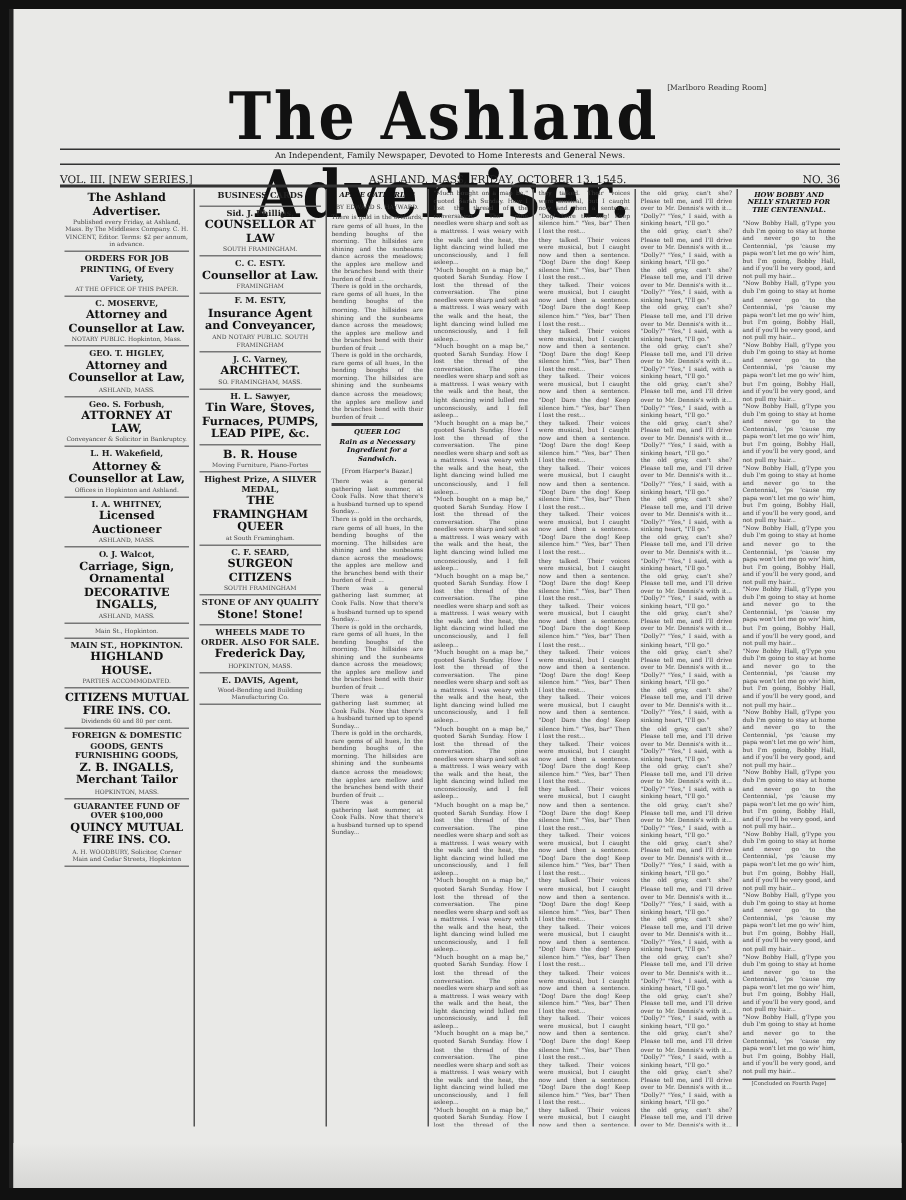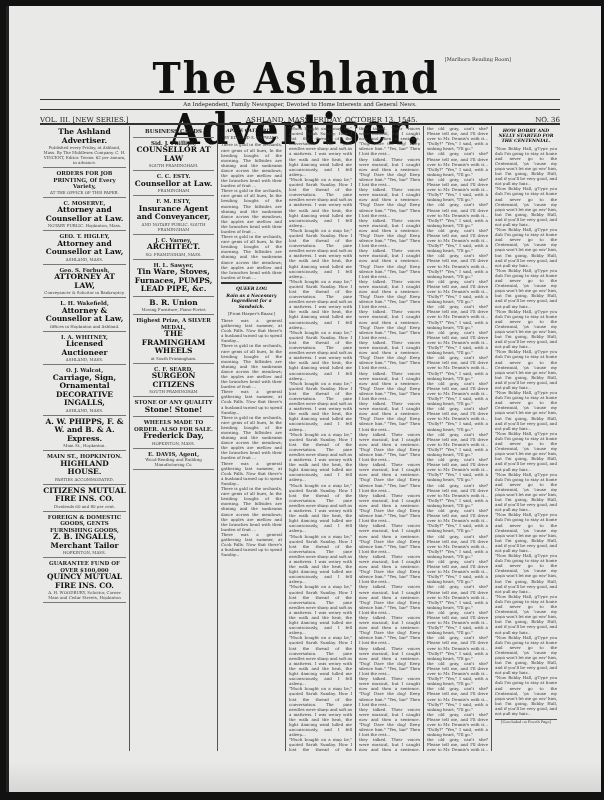--- a/index.html
+++ b/index.html
@@ -75,21 +75,20 @@
         <div class="med">I. A. WHITNEY,</div>
         <div class="big">Licensed Auctioneer</div>
         <div class="small">ASHLAND, MASS.</div>
       </div>
       <div class="ad">
         <div class="med">O. J. Walcot,</div>
         <div class="big">Carriage, Sign, Ornamental DECORATIVE INGALLS,</div>
         <div class="small">ASHLAND, MASS.</div>
       </div>
       <div class="ad">
-        <div class="big">A. W. PHIPPS, F. &amp; W. and B. &amp; A. Express.</div>
         <div class="small">Main St., Hopkinton.</div>
       </div>
       <div class="ad">
         <div class="med">MAIN ST., HOPKINTON.</div>
         <div class="big">HIGHLAND HOUSE.</div>
         <div class="small">PARTIES ACCOMMODATED.</div>
       </div>
       <div class="ad">
         <div class="big">CITIZENS MUTUAL FIRE INS. CO.</div>
         <div class="small">Dividends 60 and 80 per cent.</div>
@@ -127,26 +126,26 @@
       <div class="ad">
         <div class="med">J. C. Varney,</div>
         <div class="big">ARCHITECT.</div>
         <div class="small">SO. FRAMINGHAM, MASS.</div>
       </div>
       <div class="ad">
         <div class="med">H. L. Sawyer,</div>
         <div class="big">Tin Ware, Stoves, Furnaces, PUMPS, LEAD PIPE, &amp;c.</div>
       </div>
       <div class="ad">
-        <div class="big">B. R. Union</div>
+        <div class="big">B. R. House</div>
         <div class="small">Moving Furniture, Piano-Fortes</div>
       </div>
       <div class="ad">
         <div class="med">Highest Prize, A SILVER MEDAL,</div>
-        <div class="big">THE FRAMINGHAM WHEELS</div>
+        <div class="big">THE FRAMINGHAM QUEER</div>
         <div class="small">at South Framingham.</div>
       </div>
       <div class="ad">
         <div class="med">C. F. SEARD,</div>
         <div class="big">SURGEON CITIZENS</div>
         <div class="small">SOUTH FRAMINGHAM</div>
       </div>
       <div class="ad">
         <div class="med">STONE OF ANY QUALITY</div>
         <div class="big">Stone! Stone!</div>

